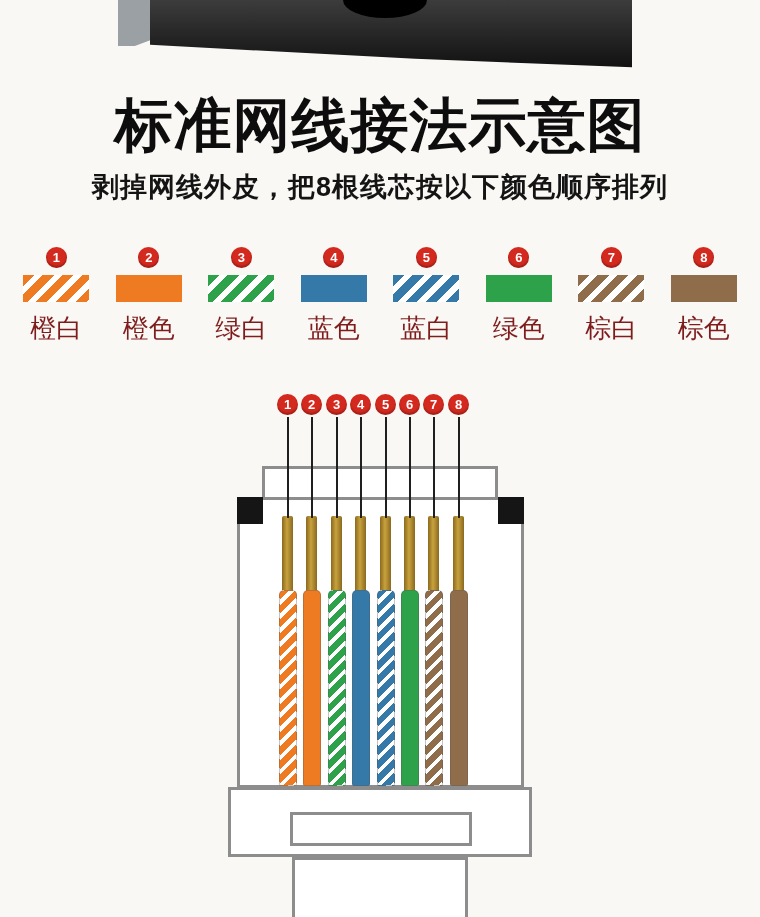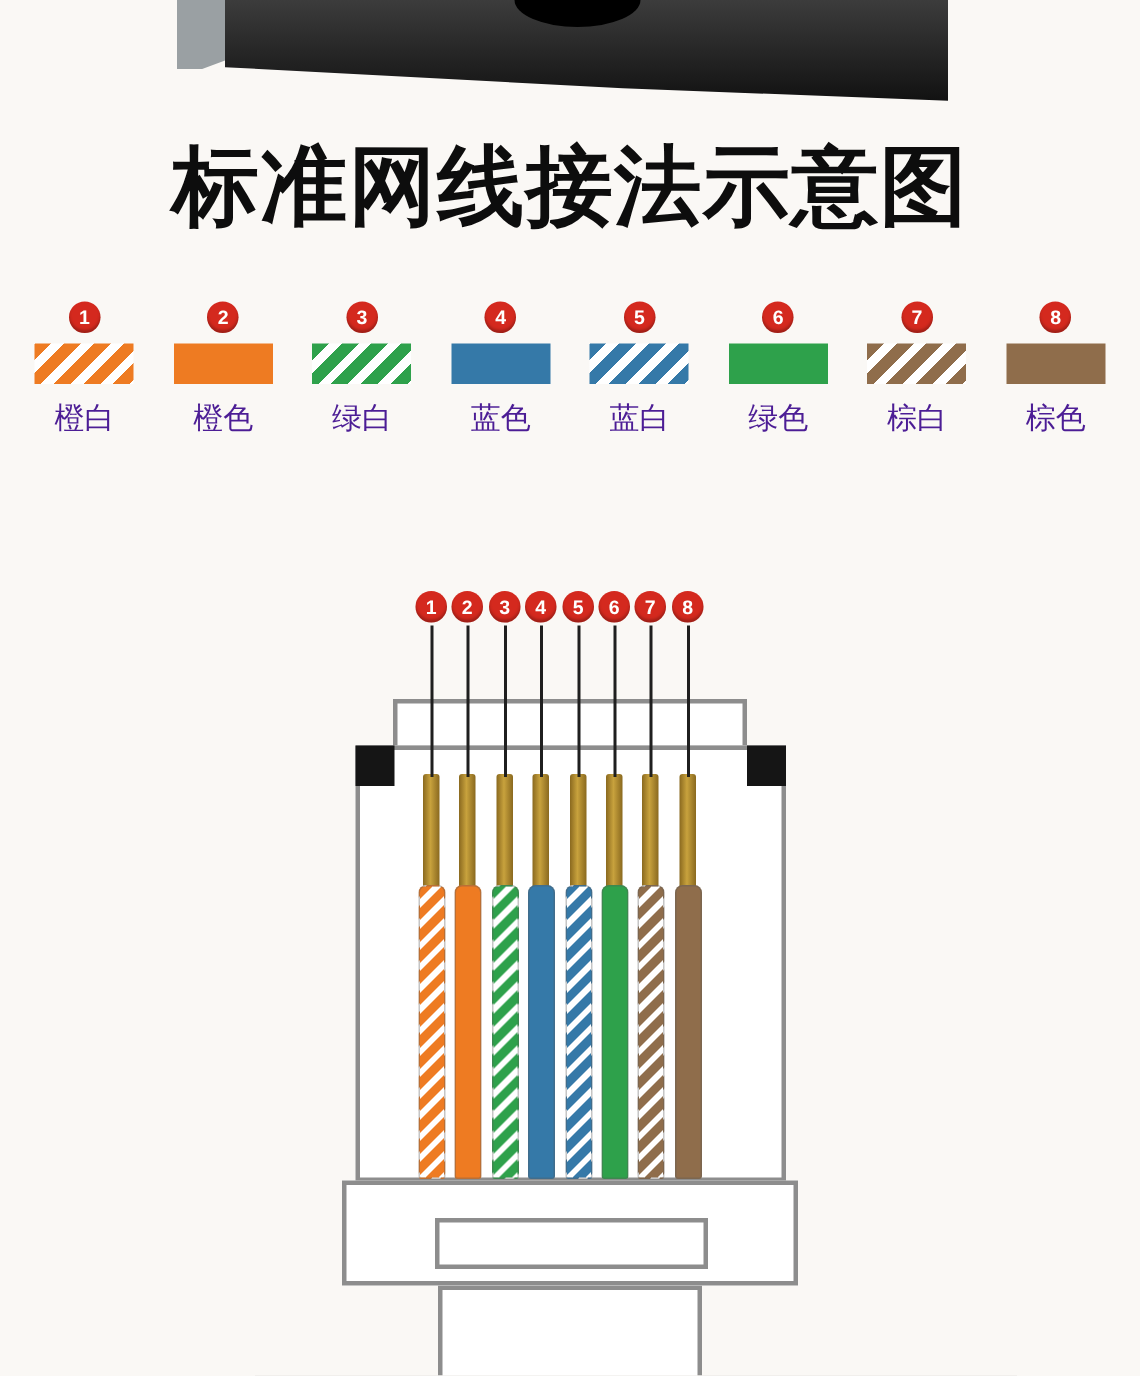--- a/index.html
+++ b/index.html
@@ -26,21 +26,21 @@
 
   
   .legend{display:flex;justify-content:space-between;
     padding:0 10px;margin-top:42px;}
   .legend-item{flex:1;display:flex;flex-direction:column;align-items:center;}
   .badge{width:21px;height:21px;border-radius:50%;
     background:var(--badge,#d4291e);color:#fff;
     font-size:13px;font-weight:700;line-height:21px;text-align:center;
     box-shadow:inset 0 -2px 2px rgba(0,0,0,.25);}
   .swatch{width:66px;height:27px;margin-top:7px;}
-  .legend-label{font-size:20px;color:#4c1d95;margin-top:9px;}
+  .legend-label{font-size:26px;color:#7f1d1d;margin-top:9px;}
 
   
   .striped{background:repeating-linear-gradient(135deg,var(--c,#999) 0 8px,#ffffff 8px 14px);}
   .solid{background:var(--c,#999);}
 
   
   .diagram{position:absolute;left:0;top:0;width:760px;height:917px;pointer-events:none;}
   .d-badge{position:absolute;top:394px;z-index:6;}
   .d-line{position:absolute;top:417px;width:2px;height:101px;background:#1f1f1f;z-index:5;}
 
@@ -71,20 +71,21 @@
 
 <div class="page" style="--badge: #d4291e;">
 
   <div>
     <div class="photo-gray"></div>
     <div class="photo-main"></div>
     <div class="photo-hole"></div>
   </div>
 
   <h1 class="title">标准网线接法示意图</h1>
+  <p class="subtitle">剥掉网线外皮，把8根线芯按以下颜色顺序排列</p>
 
   <div class="legend">
     <div class="legend-item">
       <span class="badge">1</span>
       <span class="swatch striped" style="--c: #ee7b22;"></span>
       <span class="legend-label">橙白</span>
     </div>
     <div class="legend-item">
       <span class="badge">2</span>
       <span class="swatch solid" style="--c: #ee7b22;"></span>

